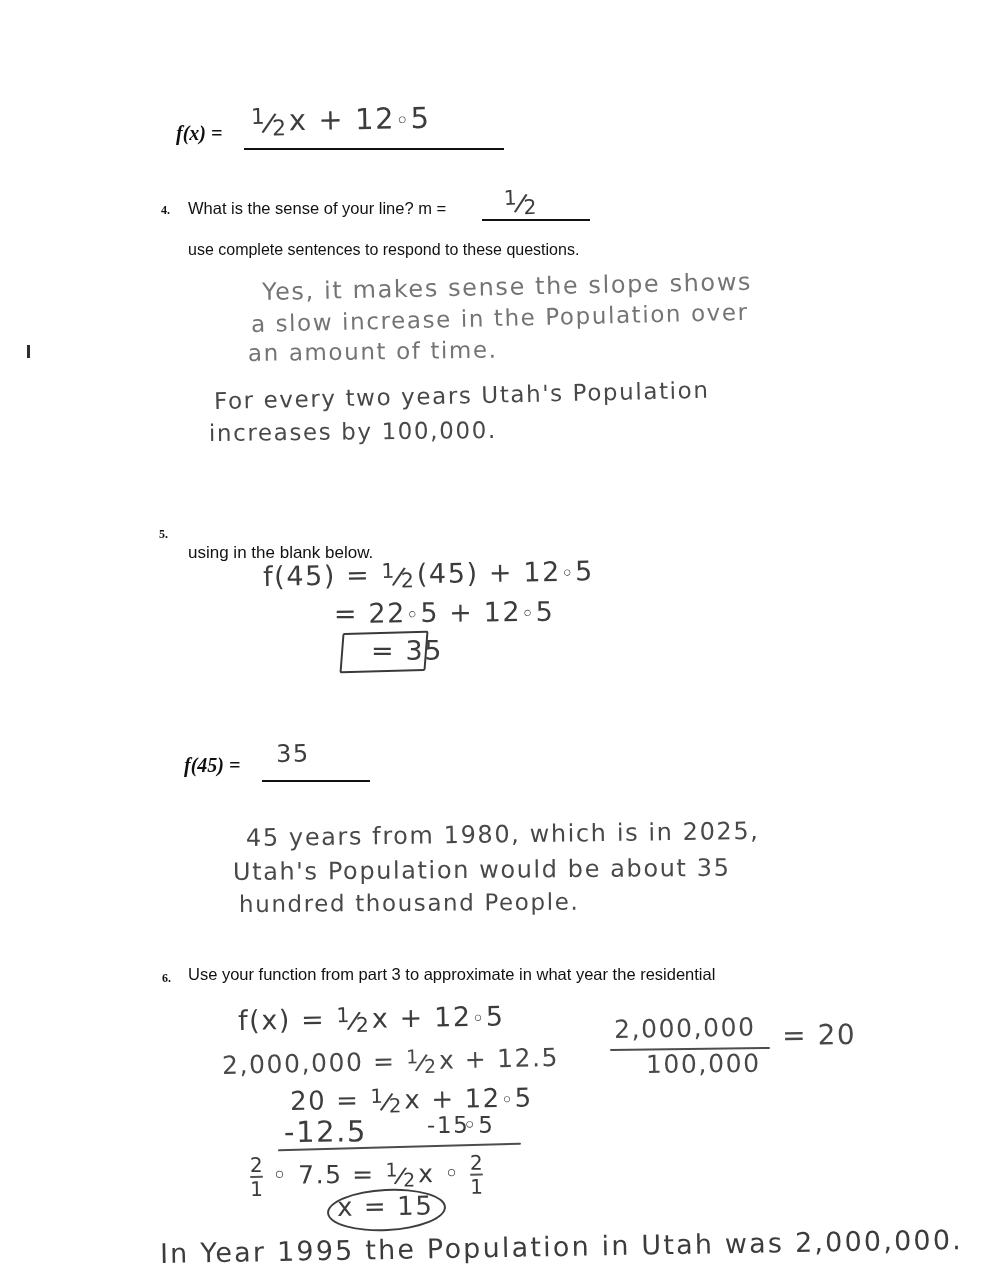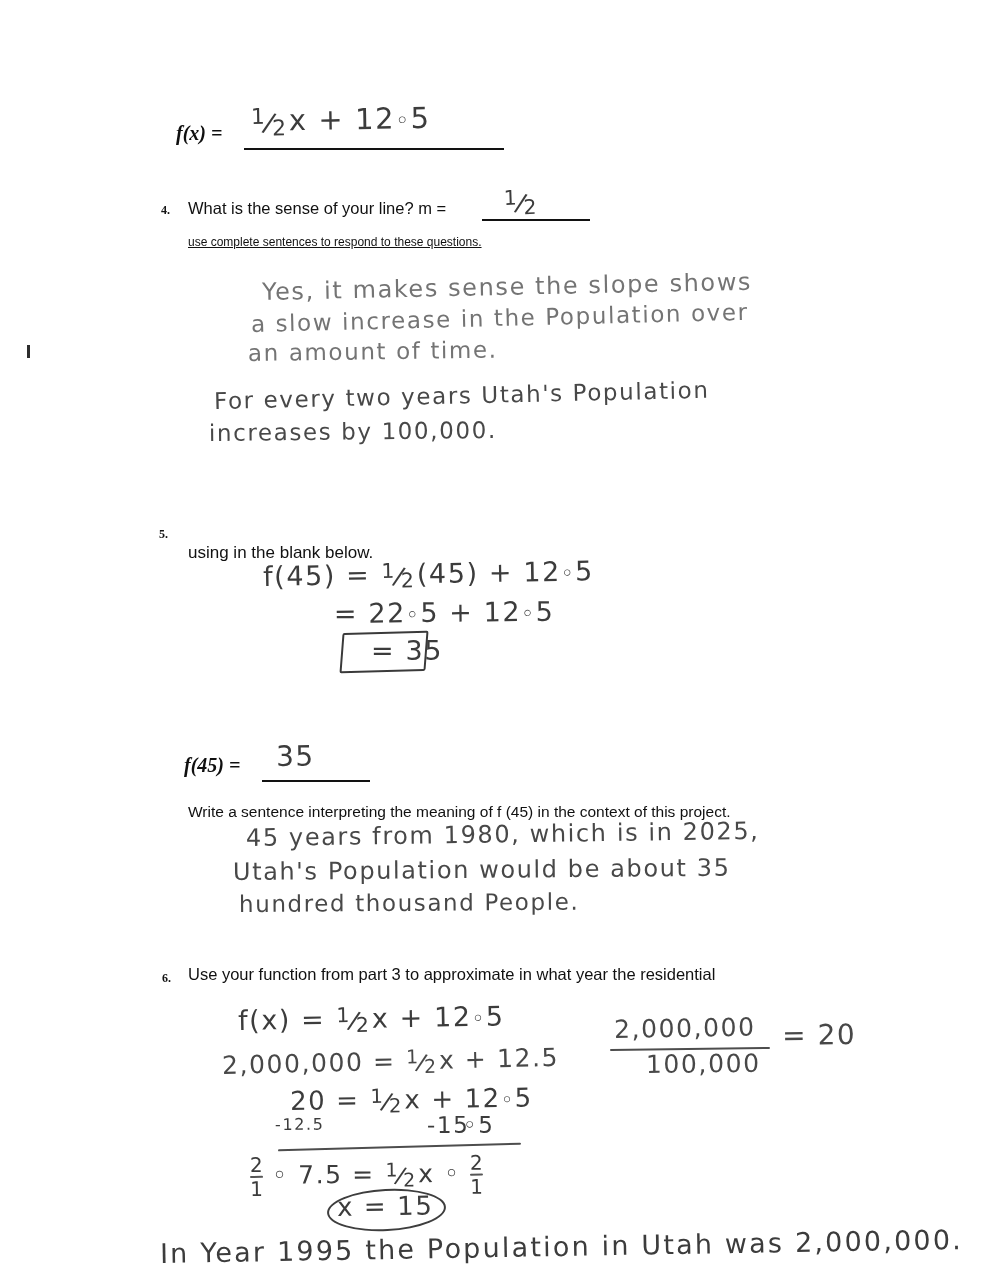--- a/index.html
+++ b/index.html
@@ -141,21 +141,21 @@
     <span class="frac"><span class="num">1</span><span class="sl">/</span><span class="den">2</span></span><span>x + 12</span><span style="font-size:0.8em;">◦</span><span>5</span>
   </div>
 
   <div class="qnum" style="left:161px; top:203px;">4.</div>
   <div class="qbody" style="left:188px; top:199px;">What is the sense of your line?   m =</div>
   <div class="blankline" style="left:482px; top:219px; width:108px;"></div>
   <div class="hand dark" style="left:503px; top:186px; font-size:27px; transform:rotate(-2deg);">
     <span class="frac"><span class="num">1</span><span class="sl">/</span><span class="den">2</span></span>
   </div>
 
-  <div class="qbody serif" style="left:188px; top:235px; font-size:12px;text-decoration:underline;">use  complete sentences to respond to these questions.</div>
+  <div class="qbody serif" style="left:188px; top:241px; font-size:16px;">use  complete sentences to respond to these questions.</div>
 
   <div class="hand light" style="left:262px; top:278px; font-size:24px; transform:rotate(-1.2deg);">Yes, it makes sense the slope shows</div>
   <div class="hand light" style="left:251px; top:311px; font-size:23px; transform:rotate(-1.4deg);">a slow increase in the Population over</div>
   <div class="hand light" style="left:248px; top:340px; font-size:23px; transform:rotate(-0.8deg);">an amount of time.</div>
 
   <div class="hand" style="left:214px; top:388px; font-size:23px; transform:rotate(-1.3deg);">For every two years Utah's Population</div>
   <div class="hand" style="left:209px; top:420px; font-size:23px; transform:rotate(-0.6deg);">increases by 100,000.</div>
 
   <div class="qnum" style="left:159px; top:527px;">5.</div>
   <div class="qbody serif" style="left:188px; top:543px; font-size:17px;">using in the blank below.</div>
@@ -166,44 +166,43 @@
   <div class="hand dark" style="left:334px; top:598px; font-size:27px; transform:rotate(-0.6deg);">
     <span>= 22</span><span style="font-size:0.8em;">◦</span><span>5 + 12</span><span style="font-size:0.8em;">◦</span><span>5</span>
   </div>
   <div class="hand dark" style="left:347px; top:635px; font-size:27px;margin-left:24px;">
     <span>= 35</span>
   </div>
   <div class="boxfig" style="left:341px; top:632px; width:82px; height:36px;"></div>
 
   <div class="fxlabel" style="left:184px; top:754px;">f(45) =</div>
   <div class="blankline" style="left:262px; top:780px; width:108px;"></div>
-  <div class="hand dark" style="left:276px; top:740px; font-size:28px; transform:rotate(-1deg);">35</div>
-
-  <div class="qbody serif" style="left:188px; top:803px; font-size:15.5px;">Write a sentence interpreting the meaning of  f (45) in the context of this project.</div>
+  <div class="hand dark" style="left:276px; top:740px; font-size:24px; transform:rotate(-1deg);">35</div>
+
 
   <div class="hand" style="left:246px; top:824px; font-size:24px; transform:rotate(-0.8deg);">45 years from 1980, which is in 2025,</div>
   <div class="hand" style="left:233px; top:858px; font-size:24px; transform:rotate(-0.5deg);">Utah's Population would be about 35</div>
   <div class="hand" style="left:239px; top:891px; font-size:23px; transform:rotate(-0.4deg);">hundred thousand People.</div>
 
   <div class="qnum" style="left:162px; top:971px;">6.</div>
   <div class="qbody" style="left:188px; top:965px;">Use your function from part 3 to approximate in what year the residential</div>
 
   <div class="hand dark" style="left:238px; top:1005px; font-size:27px; transform:rotate(-1deg);">
     <span>f(x) = </span><span class="frac"><span class="num">1</span><span class="sl">/</span><span class="den">2</span></span><span>x + 12</span><span style="font-size:0.8em;">◦</span><span>5</span>
   </div>
 
   <div class="hand" style="left:222px; top:1051px; font-size:25px; transform:rotate(-1.4deg);">
     <span>2,000,000 = </span><span class="frac"><span class="num">1</span><span class="sl">/</span><span class="den">2</span></span><span>x + 12.5</span>
   </div>
 
   <div class="hand dark" style="left:290px; top:1086px; font-size:26px; transform:rotate(-0.8deg);">
     <span>20 = </span><span class="frac"><span class="num">1</span><span class="sl">/</span><span class="den">2</span></span><span>x + 12</span><span style="font-size:0.8em;">◦</span><span>5</span>
   </div>
 
-  <div class="hand dark" style="left:275px; top:1115px; font-size:16px; transform:rotate(-0.5deg);">-12.5</div>
+  <div class="hand dark" style="left:284px; top:1115px; font-size:29px; transform:rotate(-0.5deg);">-12.5</div>
   <div class="hand dark" style="left:427px; top:1112px; font-size:23px; transform:rotate(-0.5deg);">-15</div>
   <div class="hand dark" style="left:463px; top:1112px; font-size:23px;">◦5</div>
 
   <div class="hrule" style="left:278px; top:1146px; width:243px; transform:rotate(-1.6deg);"></div>
 
   <div class="hand dark" style="left:250px; top:1155px; font-size:25px; transform:rotate(-0.6deg);">
     <span class="stack"><span class="top">2</span><span class="bar"></span><span class="bot">1</span></span><span> ◦ 7.5 = </span><span class="frac"><span class="num">1</span><span class="sl">/</span><span class="den">2</span></span><span>x ◦ </span><span class="stack"><span class="top">2</span><span class="bar"></span><span class="bot">1</span></span>
   </div>
 
   <div class="hand dark" style="left:337px; top:1192px; font-size:26px; transform:rotate(-1deg);">x = 15</div>

